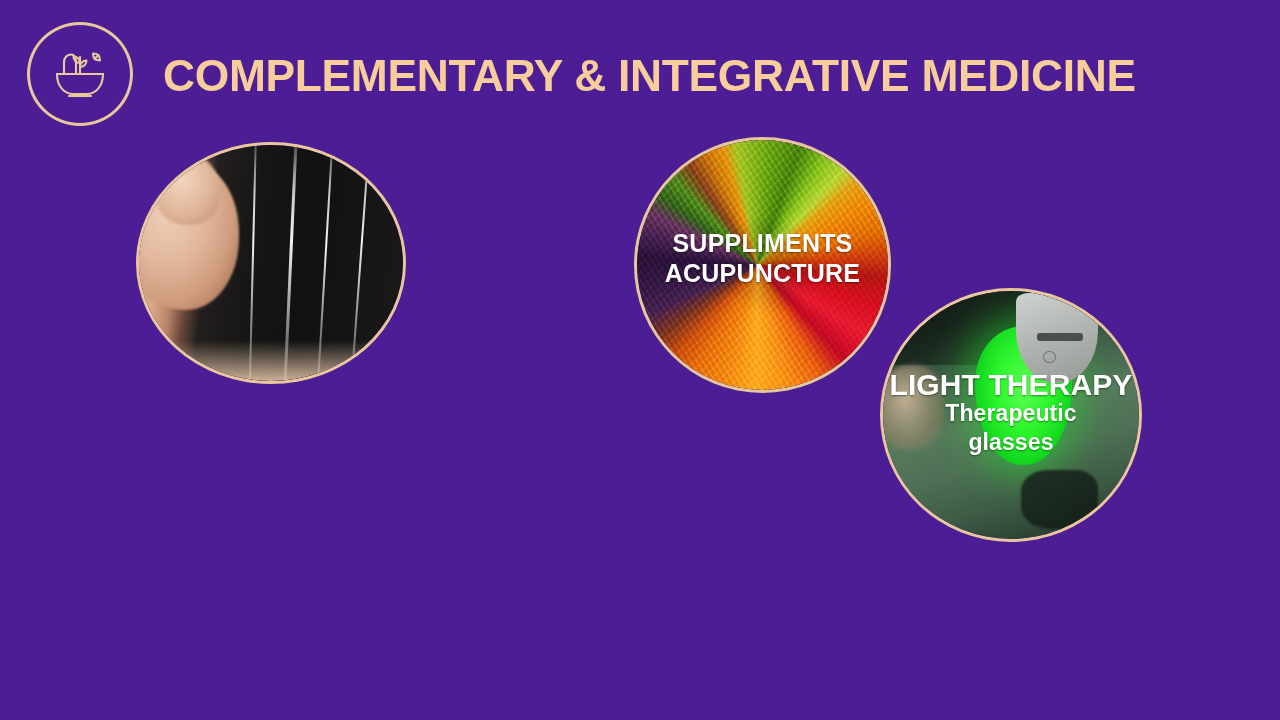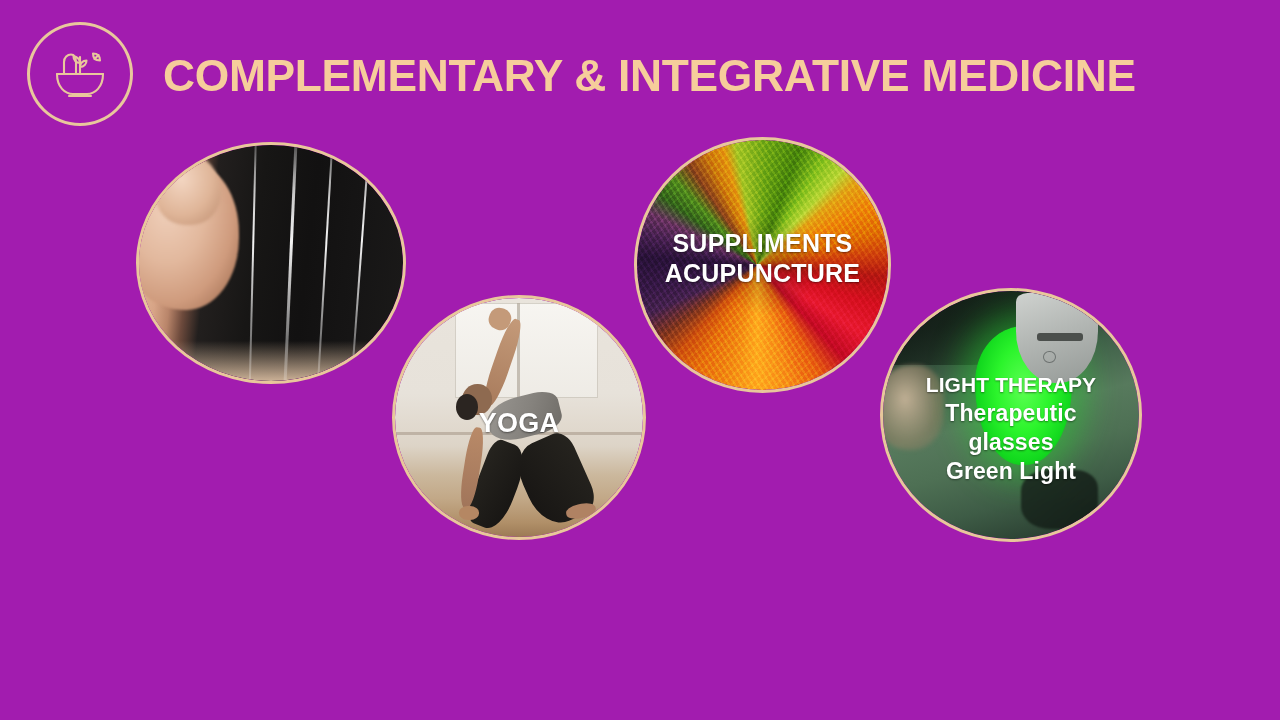--- a/index.html
+++ b/index.html
@@ -7,21 +7,21 @@
     padding: 0;
     background: #1b1b1b;
   }
   body {
     font-family: "Liberation Sans", sans-serif;
   }
   #slide {
     position: relative;
     width: 1280px;
     height: 720px;
-    background: #a21caf;
+    background: #4c1d95;
     overflow: hidden;
   }
 
   
   #header {
     position: absolute;
     left: 0;
     top: 0;
     width: 1280px;
     height: 140px;
@@ -286,21 +286,21 @@
     background: radial-gradient(ellipse at 45% 40%, rgba(226,196,168,0.78) 0%, rgba(168,136,108,0.45) 60%, rgba(90,78,62,0.12) 100%);
     filter: blur(2px);
   }
   #lt-bottom-obj {
     position: absolute; left: 54%; top: 72%; width: 30%; height: 24%;
     border-radius: 35% 30% 42% 38%;
     background: linear-gradient(140deg, rgba(28,42,32,0.92) 0%, rgba(18,28,22,0.88) 100%);
     filter: blur(1px);
   }
   #caption-light { top: 32%; font-size: 23px; line-height: 29px; letter-spacing: 0.1px; }
-  #caption-light .lt-line-1 { font-size: 21px; }
+  #caption-light .lt-line-1 { font-size: 30px; }
   #caption-light .lt-sub { font-size: 23px; text-align: center; }
 </style>
 </head>
 <body>
 
 <div id="slide">
 
   <div id="header">
 
     <div id="logo-badge">
@@ -333,39 +333,20 @@
       <div id="acu-bg"></div>
       <div id="acu-finger"></div>
       <div id="acu-thumb"></div>
       <div id="needle-1" class="needle"></div>
       <div id="needle-2" class="needle"></div>
       <div id="needle-3" class="needle"></div>
       <div id="needle-4" class="needle"></div>
     </div>
   </div>
 
-  <div id="circle-yoga" class="photo-circle">
-    <div class="photo-inner">
-      <div id="yoga-bg"></div>
-      <div id="yoga-window"></div>
-      <div id="yoga-window-mullion"></div>
-      <div id="yoga-wainscot"></div>
-      <div id="yoga-leg-right" class="yoga-part"></div>
-      <div id="yoga-leg-left" class="yoga-part"></div>
-      <div id="yoga-foot-right" class="yoga-part"></div>
-      <div id="yoga-torso" class="yoga-part"></div>
-      <div id="yoga-arm-up" class="yoga-part"></div>
-      <div id="yoga-hand-up" class="yoga-part"></div>
-      <div id="yoga-arm-down" class="yoga-part"></div>
-      <div id="yoga-hand-down" class="yoga-part"></div>
-      <div id="yoga-head" class="yoga-part"></div>
-      <div id="yoga-hair" class="yoga-part"></div>
-    </div>
-    <div id="caption-yoga" class="caption">YOGA</div>
-  </div>
 
   <div id="circle-nutrition" class="photo-circle">
     <div class="photo-inner">
       <div id="nut-bg"></div>
       <div id="nut-texture"></div>
       <div id="nut-center-dark"></div>
     </div>
     <div id="caption-nutrition" class="caption">
       <div>SUPPLIMENTS</div>
       <div>ACUPUNCTURE</div>
@@ -380,17 +361,16 @@
       <div id="lt-glow"></div>
       <div id="lt-device"></div>
       <div id="lt-device-slot"></div>
       <div id="lt-device-dot"></div>
       <div id="lt-bottom-obj"></div>
     </div>
     <div id="caption-light" class="caption">
       <div class="lt-line-1">LIGHT THERAPY</div>
       <div class="lt-sub">Therapeutic</div>
       <div class="lt-sub">glasses</div>
-      <div class="lt-sub">Green Light</div>
     </div>
   </div>
 
 </div>
 
 </body></html>

